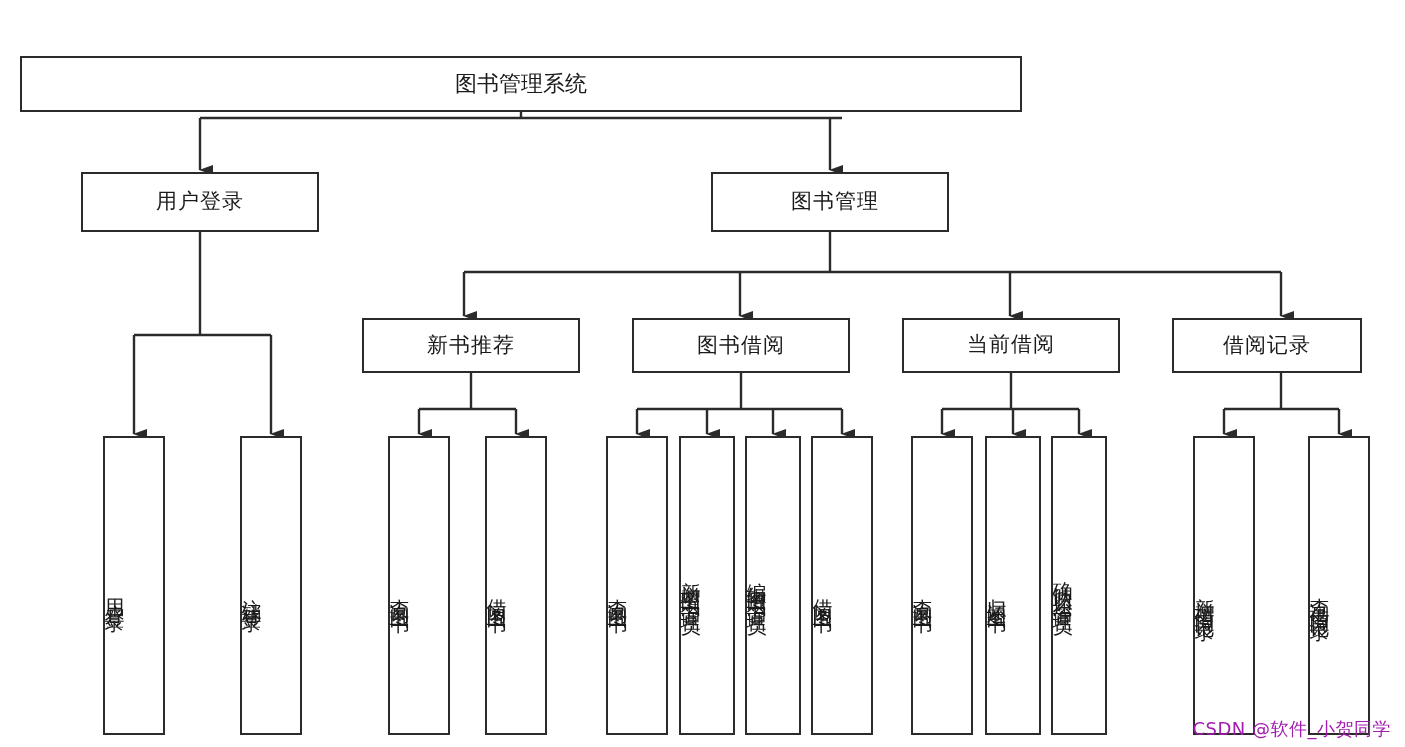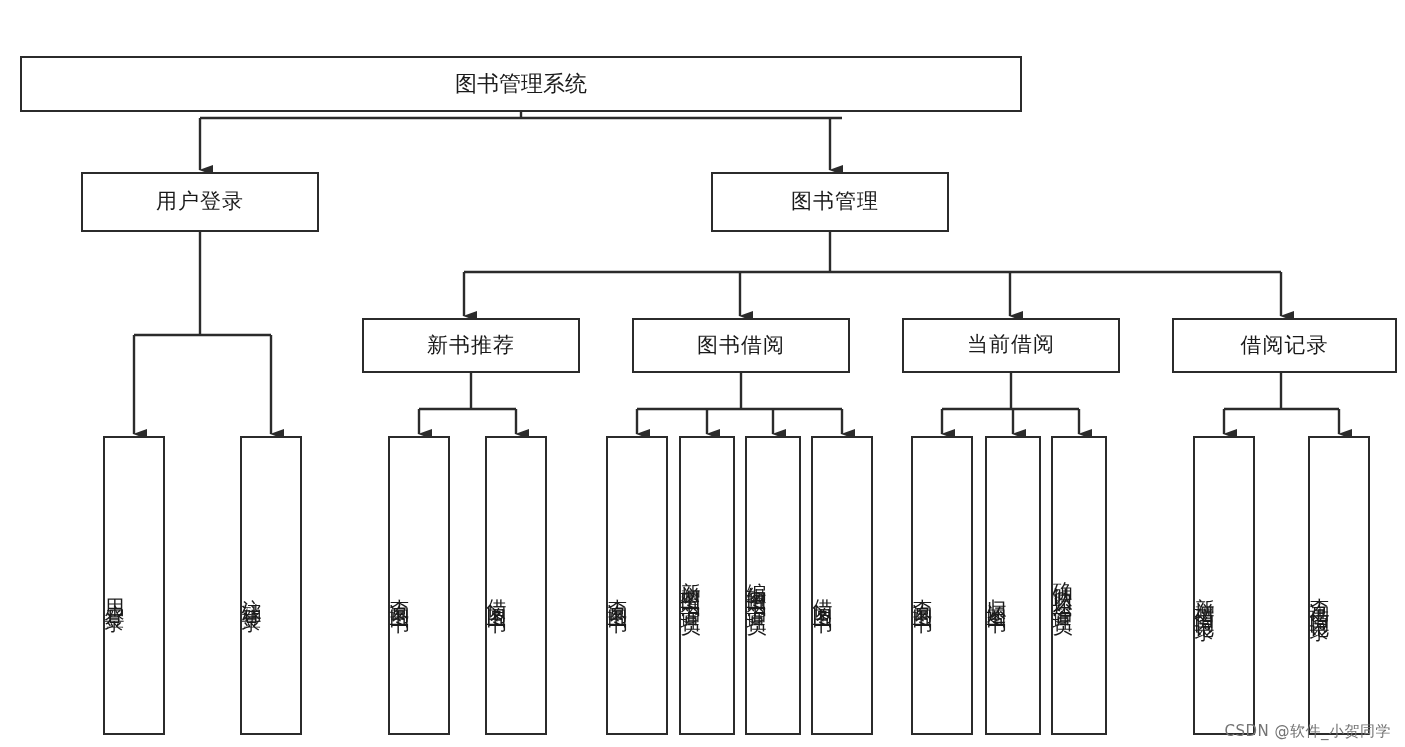--- a/index.html
+++ b/index.html
@@ -63,22 +63,22 @@
     stroke-width: 2.4;
     fill: none;
   }
   .arrowhead {
     fill: #2b2b2b;
   }
   #watermark {
     position: absolute;
     right: 14px;
     bottom: 6px;
-    font-size: 15px;
-    color: #737373;
+    font-size: 18px;
+    color: #a21caf;
     letter-spacing: 0.5px;
     white-space: nowrap;
   }
 </style>
 </head>
 <body>
 
 <div id="canvas">
 
   <svg class="links" viewBox="0 0 1405 747">
@@ -142,21 +142,21 @@
 
   <div class="node h" style="left:362px; top:318px; width:218px; height:55px;justify-content:center;">
     <span>新书推荐</span>
   </div>
   <div class="node h" style="left:632px; top:318px; width:218px; height:55px;">
     <span>图书借阅</span>
   </div>
   <div class="node h" style="left:902px; top:318px; width:218px; height:55px;font-family:Liberation Mono, monospace;">
     <span>当前借阅</span>
   </div>
-  <div class="node h" style="left:1172px; top:318px; width:225px; height:55px;">
+  <div class="node h" style="left:1172px; top:318px; width:190px; height:55px;">
     <span>借阅记录</span>
   </div>
 
   <div class="node leaf" style="left:103px; top:436px; width:62px; height:299px;">
     <span class="vtext">用户登录</span>
   </div>
   <div class="node leaf" style="left:240px; top:436px; width:62px; height:299px;">
     <span class="vtext">注销登录</span>
   </div>
   <div class="node leaf" style="left:388px; top:436px; width:62px; height:299px;">

